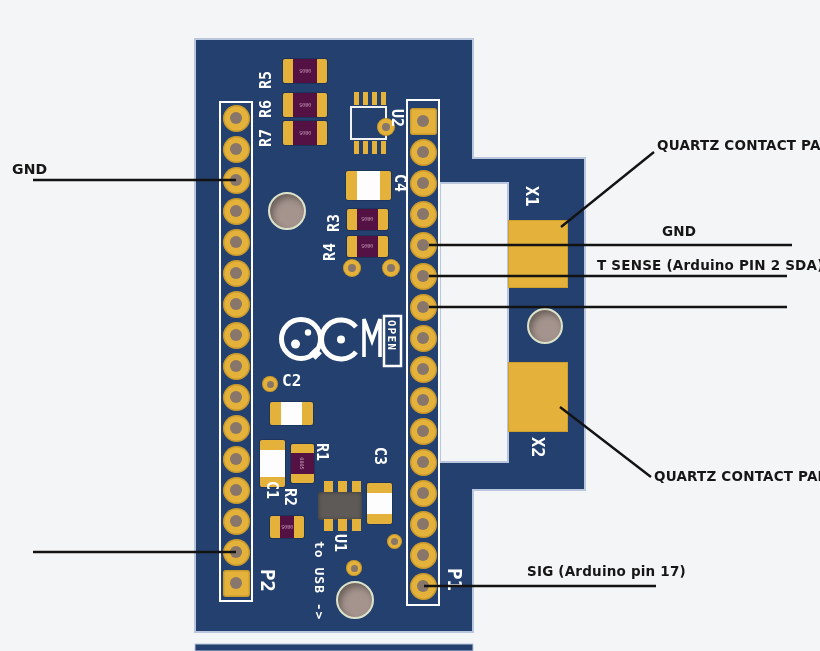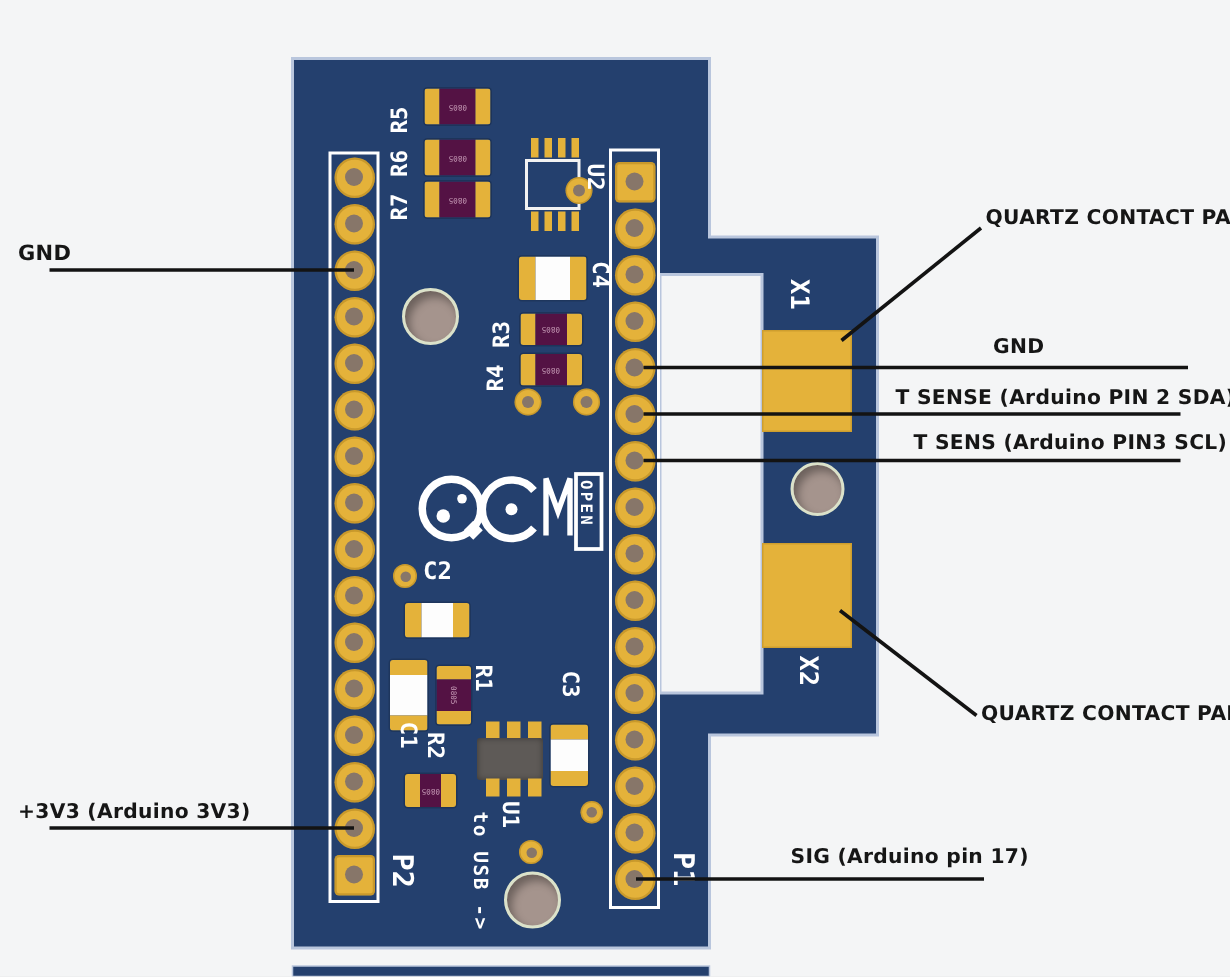--- a/index.html
+++ b/index.html
@@ -321,21 +321,19 @@
       <line x1="429" y1="245" x2="792" y2="245"></line>
       <line x1="429" y1="276" x2="787" y2="276"></line>
       <line x1="429" y1="307" x2="787" y2="307"></line>
       <line x1="560" y1="407" x2="651" y2="477"></line>
       <line x1="424" y1="586" x2="656" y2="586"></line>
     </g>
   </svg>
 
   <div class="layer" style="pointer-events:none;">
     <div class="ann" style="left:12px;top:161px;font-size:14px;">GND</div>
-    <div class="ann" style="left:12px;top:533px;">+3V3 (Arduino 3V3)</div>
     <div class="ann" style="left:657px;top:137px;">QUARTZ CONTACT PAD</div>
     <div class="ann" style="left:662px;top:223px;">GND</div>
     <div class="ann" style="left:597px;top:257px;">T SENSE (Arduino PIN 2 SDA)</div>
-    <div class="ann" style="left:609px;top:287px;">T SENS (Arduino PIN3 SCL)</div>
     <div class="ann" style="left:654px;top:468px;">QUARTZ CONTACT PAD</div>
     <div class="ann" style="left:527px;top:563px;">SIG (Arduino pin 17)</div>
   </div>
 </div>
 
 </body></html>

